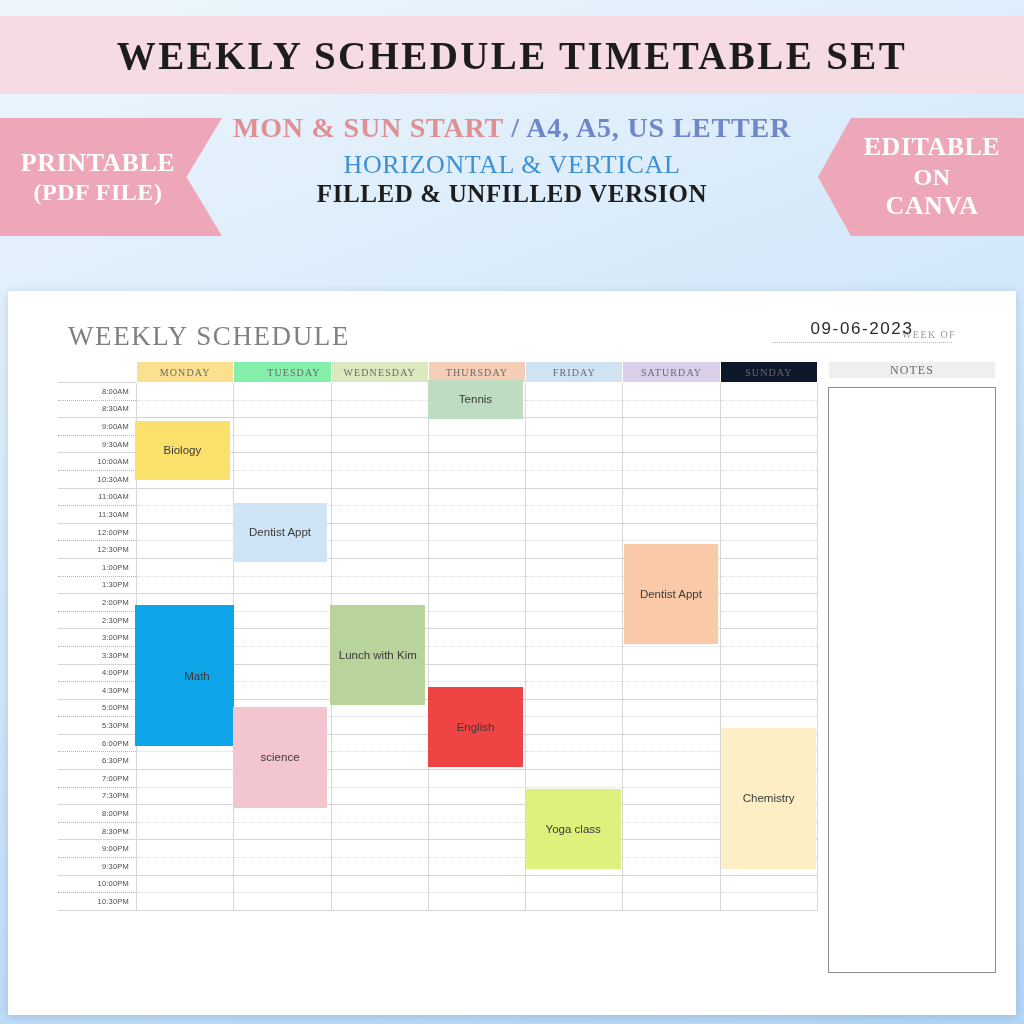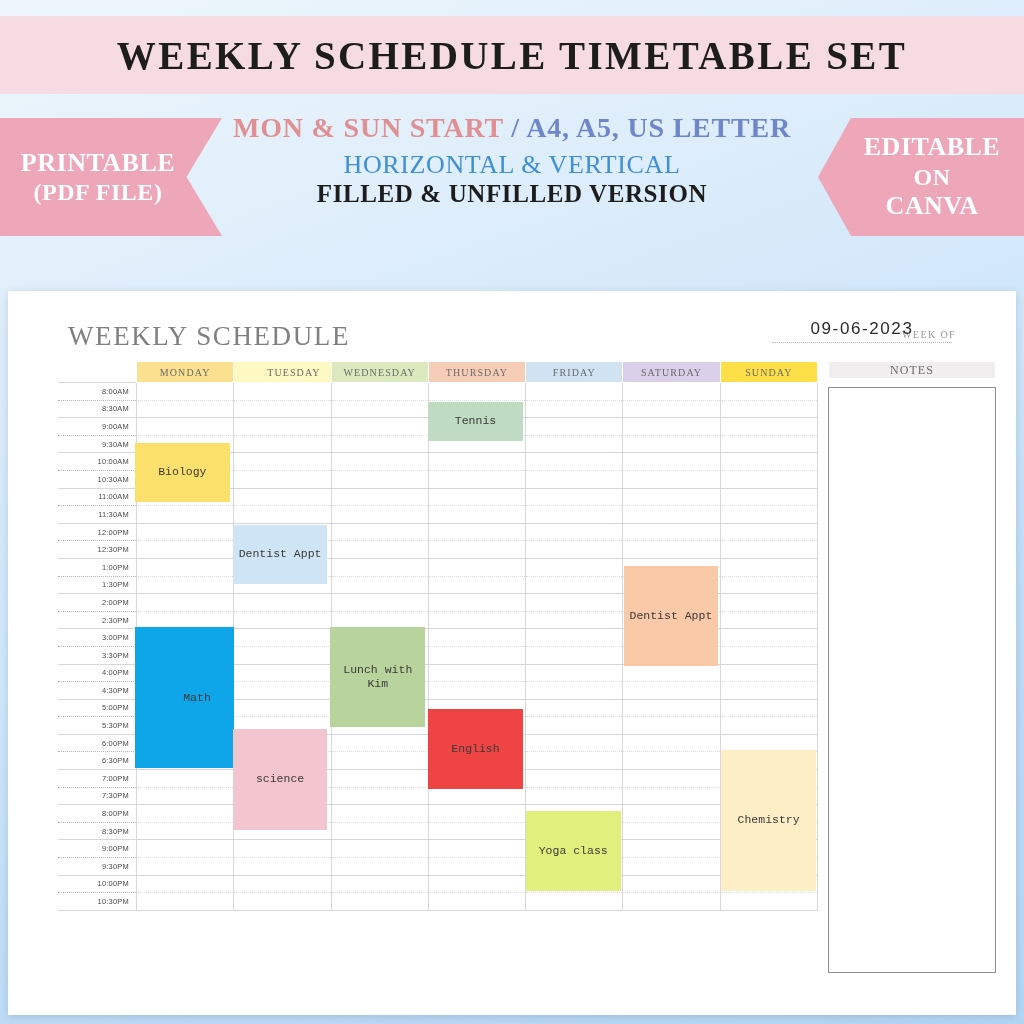--- a/index.html
+++ b/index.html
@@ -213,27 +213,26 @@
     height: 614px;
     pointer-events: none;
   }
   .event {
     position: absolute;
     box-sizing: border-box;
     display: flex;
     align-items: center;
     justify-content: center;
     text-align: center;
-    font-family: Liberation Mono, monospace;
+    font-family: Liberation Sans, sans-serif;
     font-size: 11.5px;
     color: #3a3a3a;
     line-height: 1.25;
     padding: 2px 4px;
     pointer-events: auto;
-    margin-top: 22px;
   }
 
   
   .notes-head {
     position: absolute;
     left: 820px;
     top: 70px;
     width: 168px;
     height: 18px;
     background: #f0eeee;
@@ -291,26 +290,26 @@
     <div class="week-of">WEEK OF</div>
     <div class="week-date">09-06-2023</div>
   </div>
 
   <div class="grid-wrap">
     <table class="planner">
       <thead>
         <tr id="day-header-row">
           <th class="corner"></th>
         <th class="daycell" style="background: rgb(250, 224, 143);">MONDAY</th>
-            <th class="daycell" style="background: #fef9c3; padding-left: 24px;">TUESDAY</th>
+            <th class="daycell" style="background: #86efac; padding-left: 24px;">TUESDAY</th>
             <th class="daycell" style="background: rgb(220, 233, 191);">WEDNESDAY</th>
             <th class="daycell" style="background: rgb(246, 205, 182);">THURSDAY</th>
             <th class="daycell" style="background: rgb(207, 227, 242);">FRIDAY</th>
             <th class="daycell" style="background: rgb(217, 207, 232);">SATURDAY</th>
-            <th class="daycell" style="background: #fde047;">SUNDAY</th>
+            <th class="daycell" style="background: #0f172a;">SUNDAY</th>
           </tr>
       </thead>
       <tbody id="grid-body">
           <tr class="firstrow">
             <td class="timecell hour">8:00AM</td>
             <td class="slot firstcol"></td>
             <td class="slot"></td>
             <td class="slot"></td>
             <td class="slot"></td>
             <td class="slot"></td>

